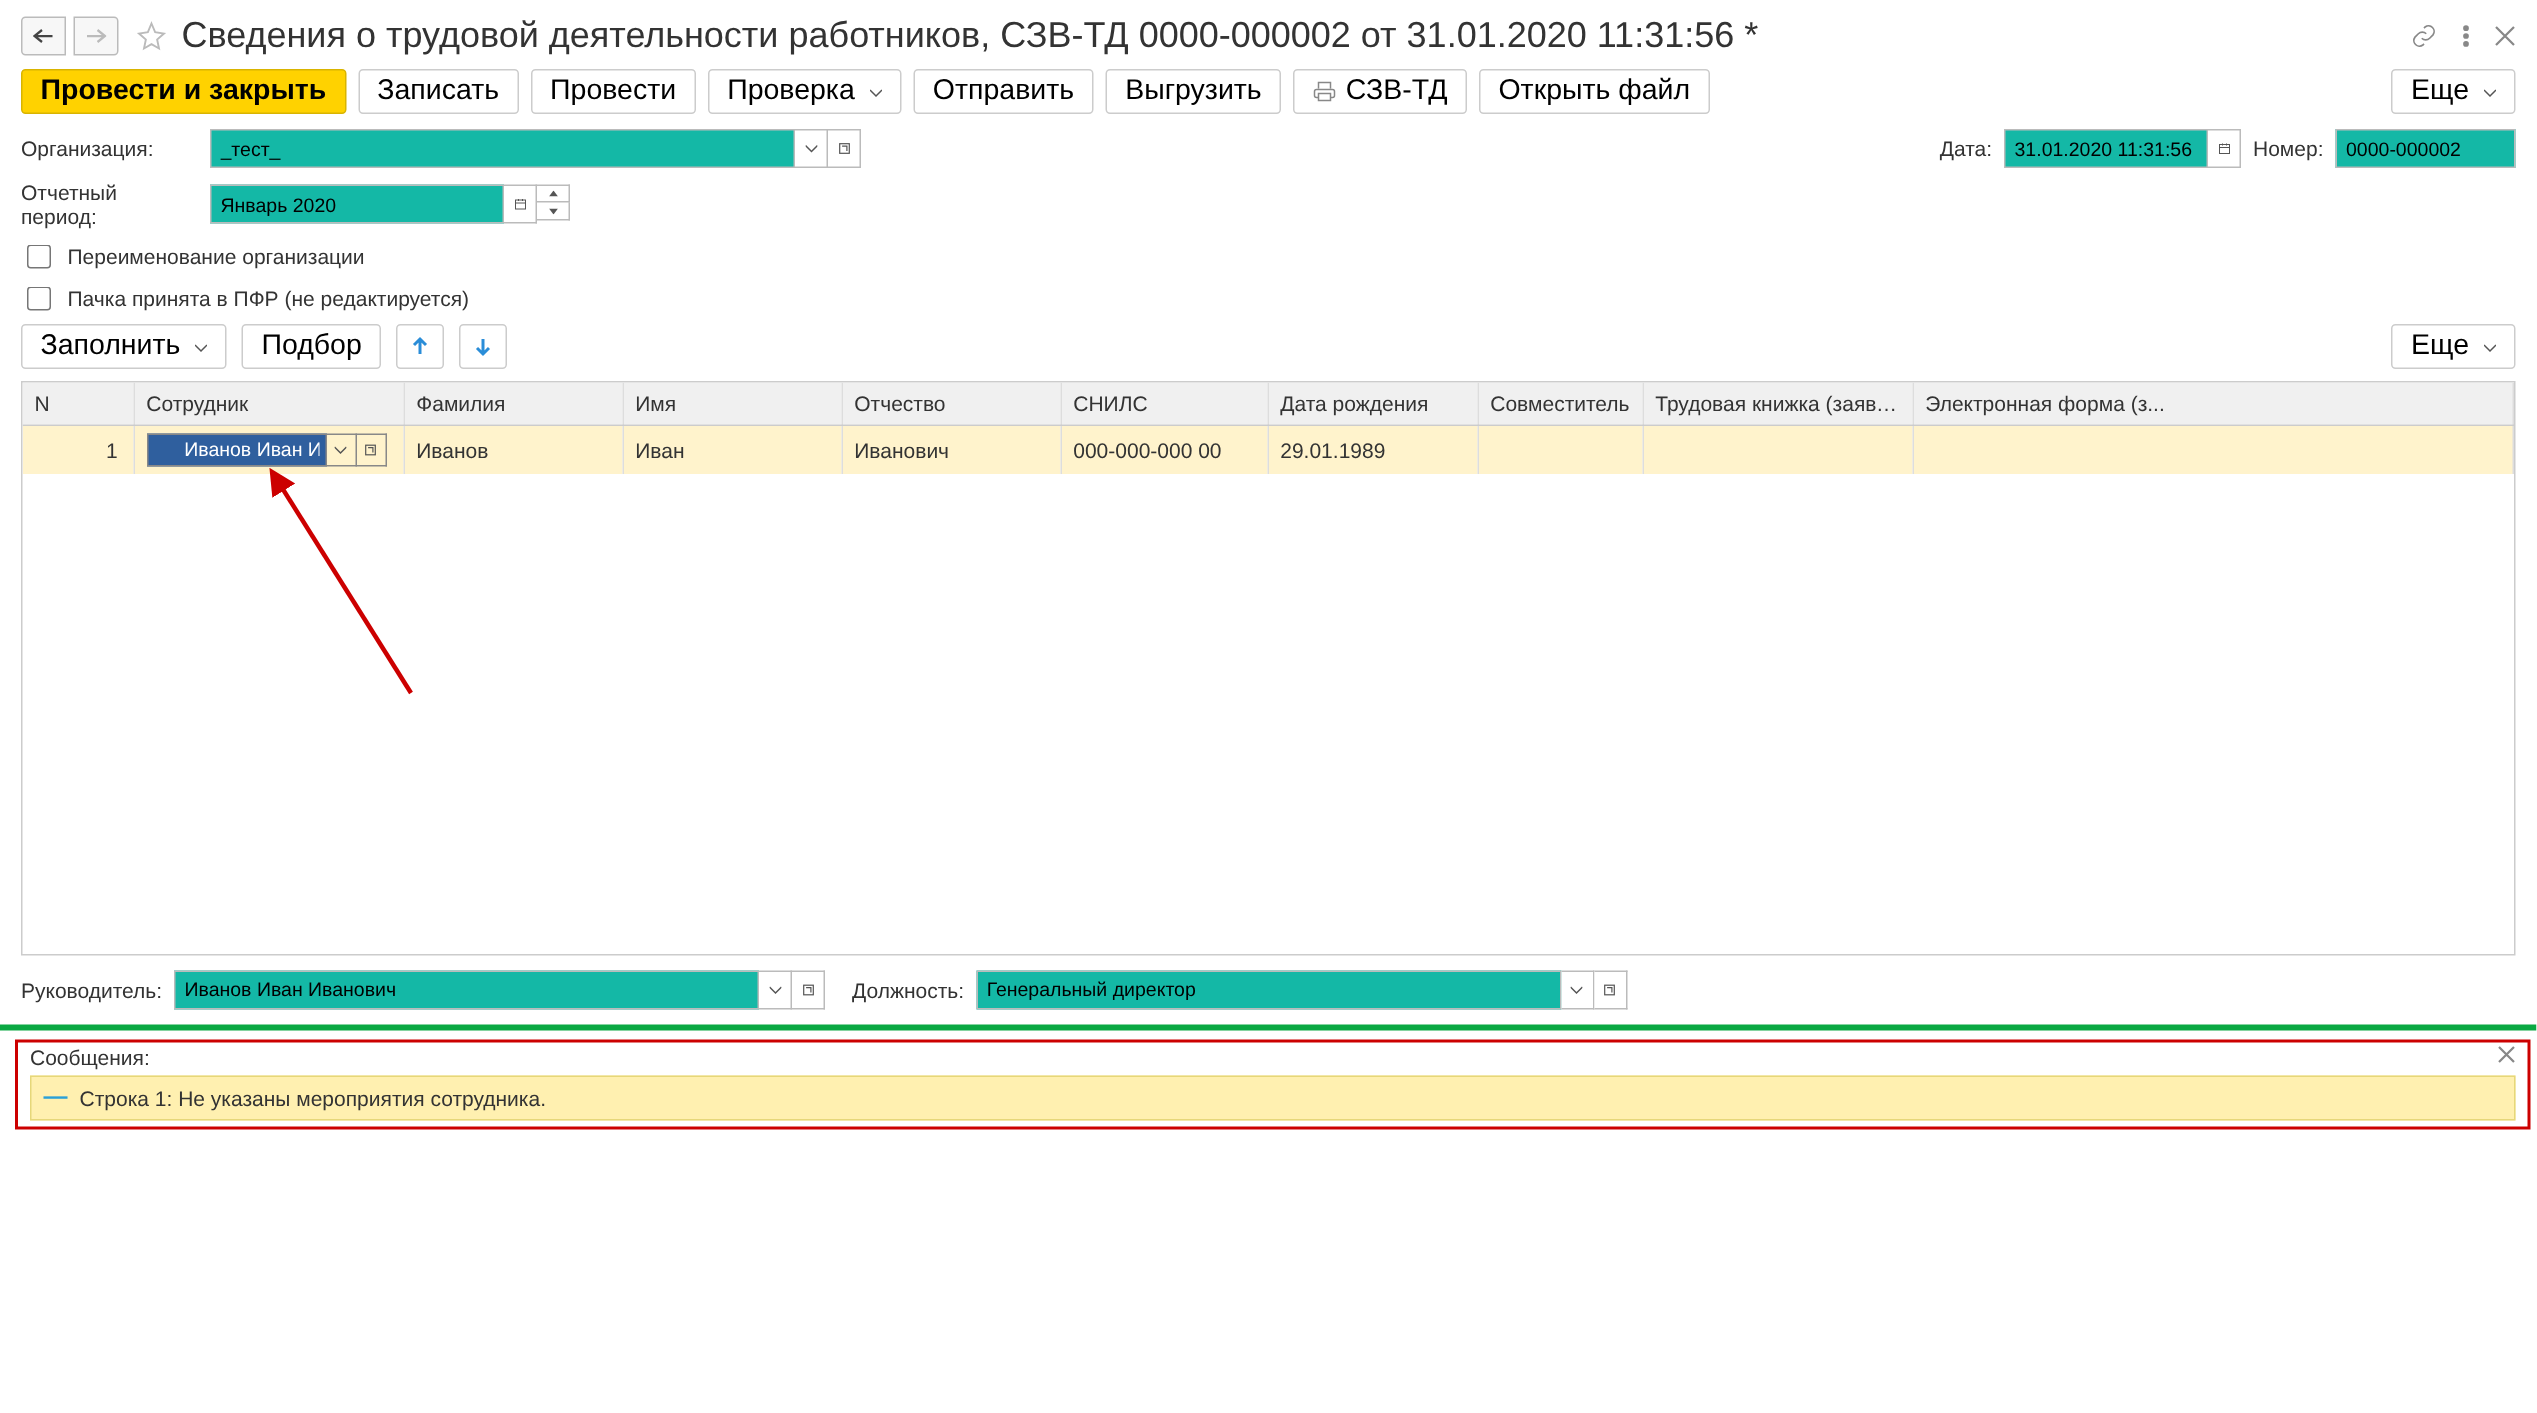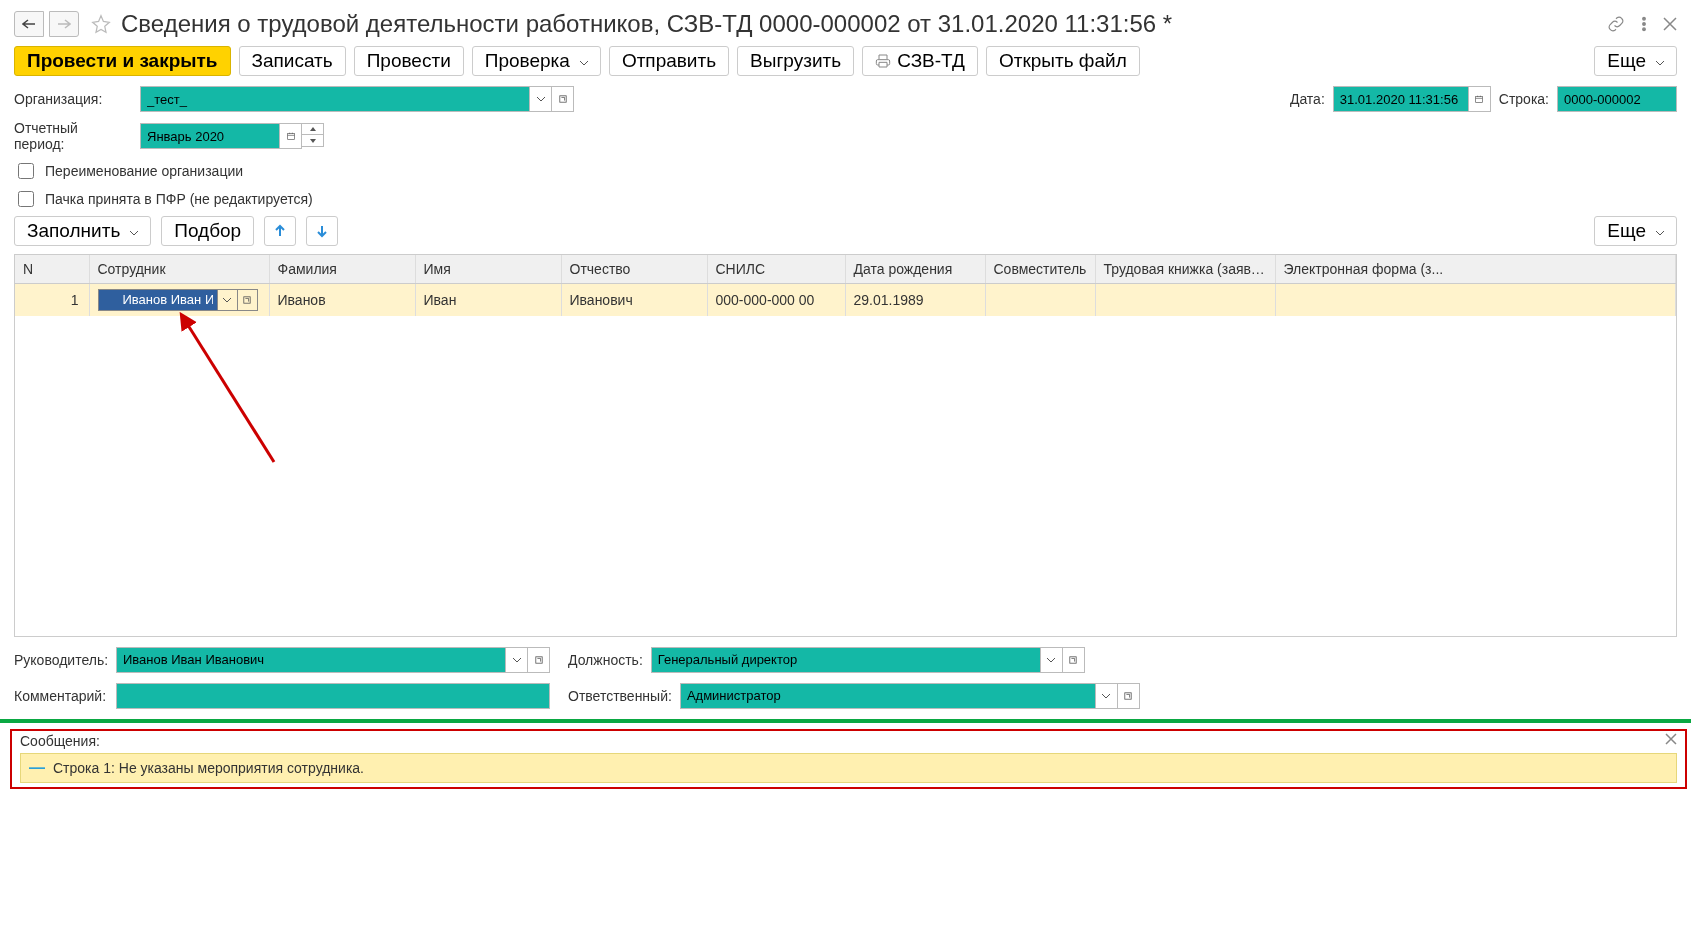--- a/index.html
+++ b/index.html
@@ -163,28 +163,28 @@
   <span class="label">Дата:</span>
   <span class="input-wrap">
     <input class="input-text" style="width: 136px;" value="31.01.2020 11:31:56">
     <span class="picker">
         <svg viewBox="0 0 12 12">
           <rect x="1" y="2" width="10" height="9" fill="none" stroke="#555"></rect>
           <path d="M1 5h10M4 1v2M8 1v2" stroke="#555"></path>
         </svg>
       </span>
   </span>
-  <span class="label">Строка:</span>
+  <span class="label">Номер:</span>
   <input class="input-text" style="width: 120px;" value="0000-000002">
 </div>
 
 <div class="form-row">
   <span class="label" style="width:118px;">Отчетный период:</span>
   <span class="input-wrap">
-    <input class="input-text" style="width: 140px;" value="Январь 2020">
+    <input class="input-text" style="width: 196px;" value="Январь 2020">
     <span class="picker">
         <svg viewBox="0 0 12 12">
           <rect x="1" y="2" width="10" height="9" fill="none" stroke="#555"></rect>
           <path d="M1 5h10M4 1v2M8 1v2" stroke="#555"></path>
         </svg>
       </span>
     <span class="spin">
       <span class="half">
           <svg width="6" height="4" viewBox="0 0 6 4">
             <path d="M0 4 L3 0 L6 4" fill="#555"></path>
@@ -321,39 +321,20 @@
           </svg>
         </span>
       <span class="picker">
           <svg viewBox="0 0 10 10">
             <rect x="1" y="1" width="8" height="8" fill="none" stroke="#555"></rect>
             <path d="M3 3h4v4" stroke="#555" fill="none"></path>
           </svg>
         </span>
     </span>
   </div>
-  <div class="form-row">
-    <span class="label" style="width:94px;">Комментарий:</span>
-    <input class="input-text" style="width: 434px;" value="">
-    <span class="label" style="margin-left:10px;">Ответственный:</span>
-    <span class="input-wrap">
-      <input class="input-text" style="width: 416px;" value="Администратор">
-      <span class="picker">
-          <svg viewBox="0 0 8 8">
-            <path d="M0 2 L4 6 L8 2" stroke="#555" fill="none"></path>
-          </svg>
-        </span>
-      <span class="picker">
-          <svg viewBox="0 0 10 10">
-            <rect x="1" y="1" width="8" height="8" fill="none" stroke="#555"></rect>
-            <path d="M3 3h4v4" stroke="#555" fill="none"></path>
-          </svg>
-        </span>
-    </span>
-  </div>
 </div>
 
 <div class="green-bar"></div>
 
 <div class="msg-panel">
   <div class="msg-panel-inner">
     <div class="msg-title">
       <span>Сообщения:</span>
       <svg class="close" width="12" height="12" viewBox="0 0 12 12">
           <path d="M1 1 L11 11 M11 1 L1 11" stroke="#888" stroke-width="1.5"></path>

